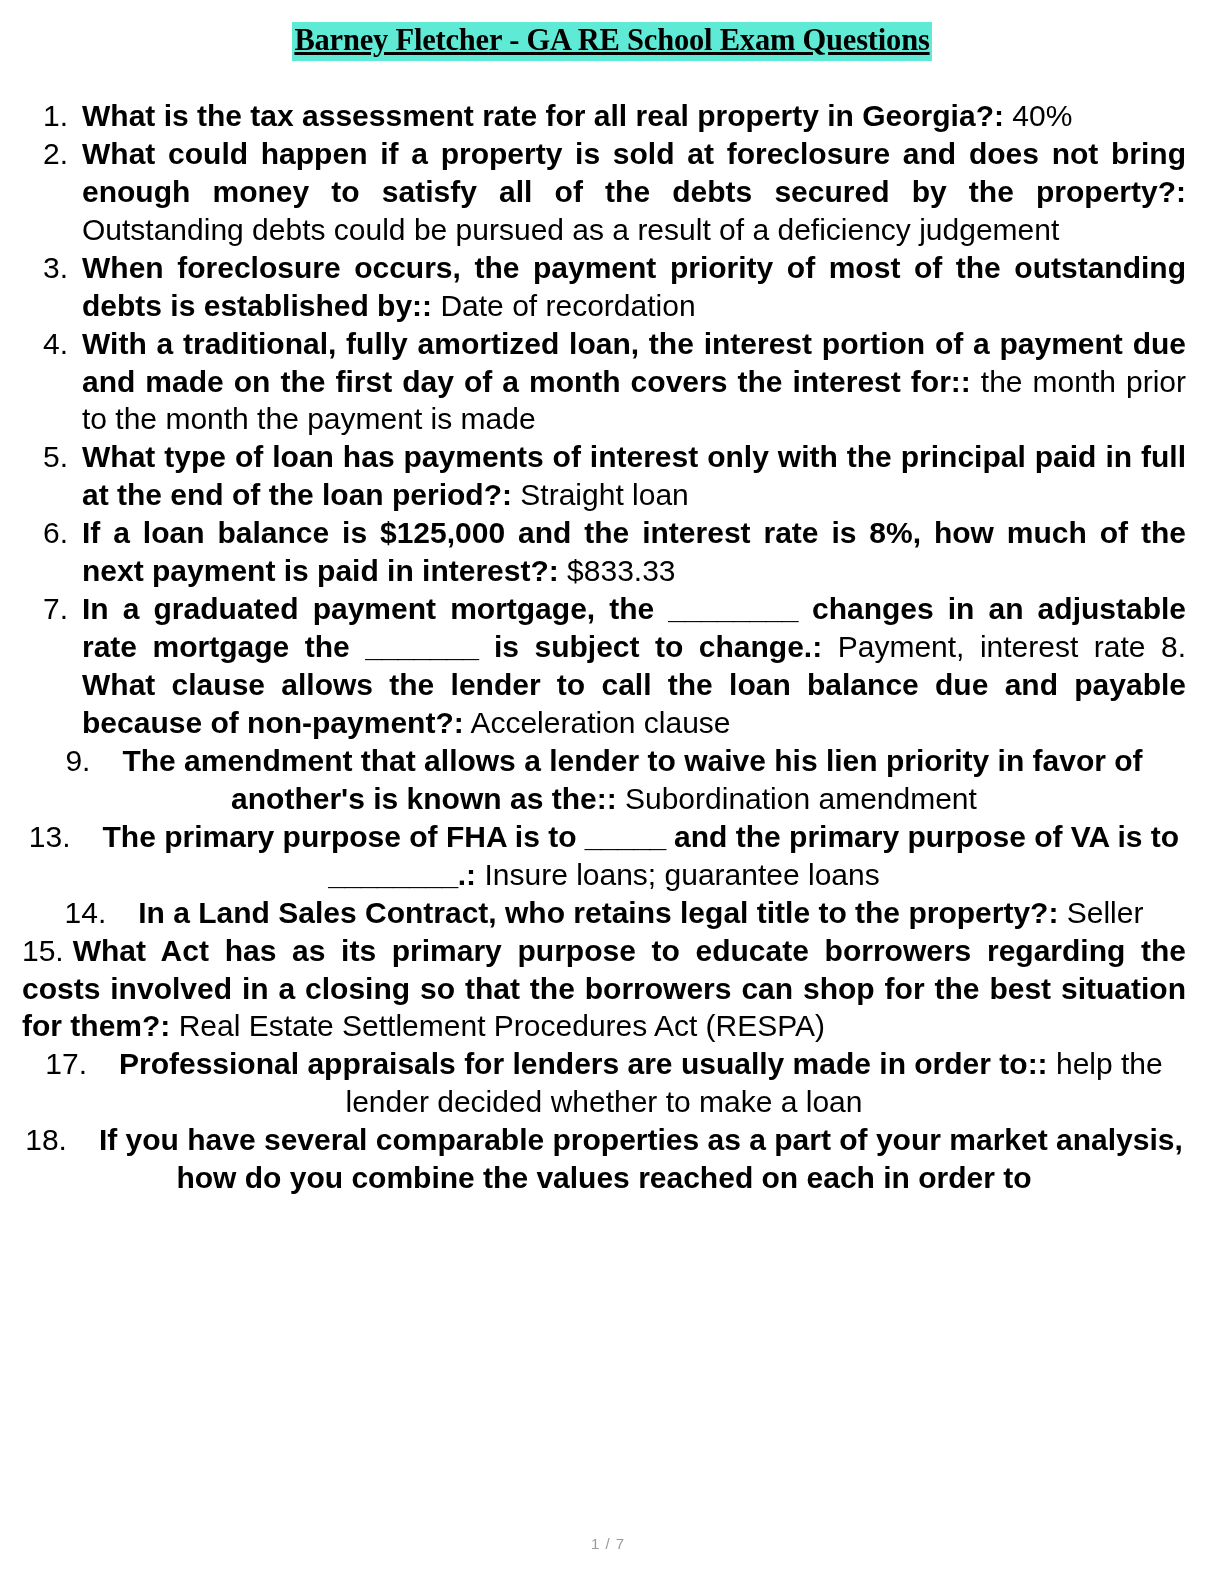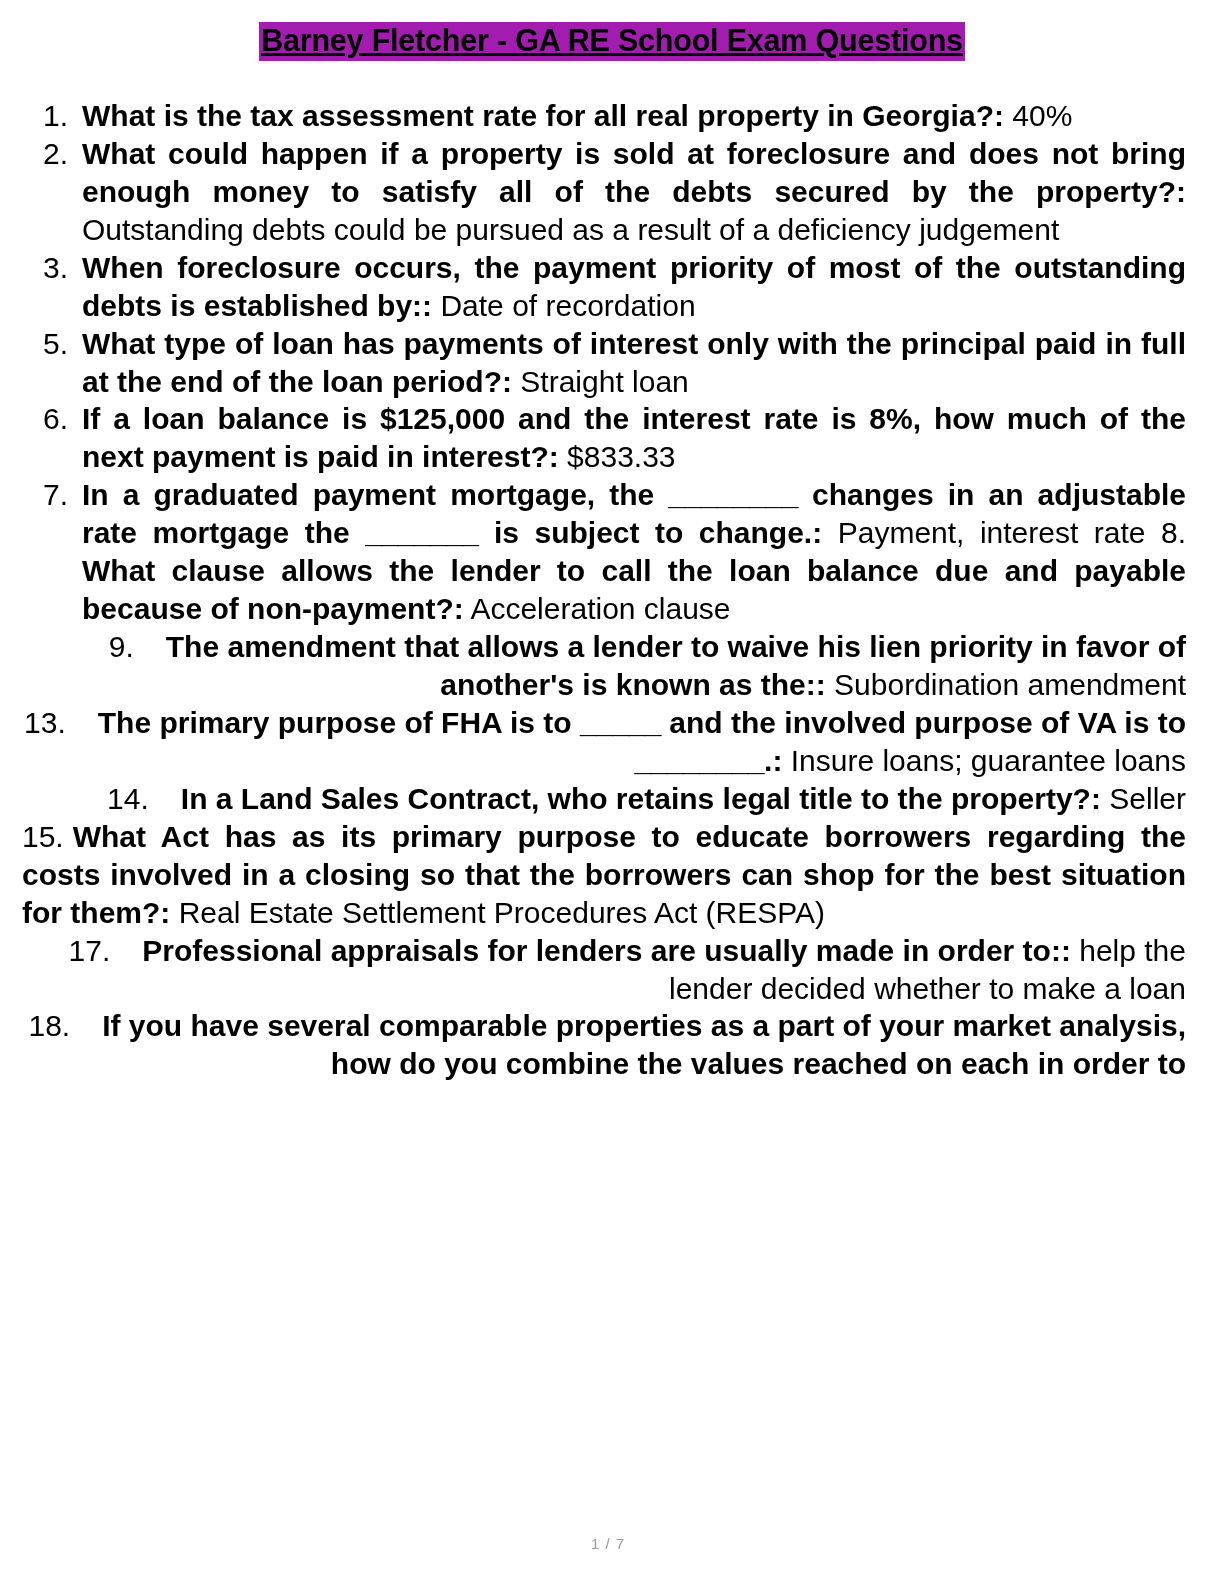--- a/index.html
+++ b/index.html
@@ -19,29 +19,30 @@
     background: #ffffff;
     overflow: hidden;
   }
   
   .title-wrap {
     text-align: center;
     padding-top: 22px;
   }
   .title {
     display: inline-block;
-    background: #a21caf;
+    background: #5eead4;
     color: #000000;
     font-weight: bold;
     font-size: 30.5px;
     line-height: 1.18;
     text-decoration: underline;
     text-underline-offset: 2px;
     letter-spacing: -0.2px;
     padding: 1px 2px 2px 2px;
+    font-family: Liberation Serif, serif;
   }
   
   .content {
     padding: 0 38px 0 22px;
     margin-top: 36px;
     font-size: 30px;
     line-height: 1.265;
   }
   .q {
     margin: 0;
@@ -61,21 +62,21 @@
     font-weight: normal;
   }
   .q.hang .numgap {
     display: inline-block;
     width: 14px;
   }
   
   .q.flush {
     padding-left: 0;
     text-indent: 0;
-    text-align: right;
+    text-align: center;
   }
   .q.flush.just {
     text-align: justify;
     text-justify: inter-word;
   }
   .q.flush .num {
     font-weight: normal;
   }
   .q.flush .tab {
     display: inline-block;
@@ -116,32 +117,33 @@
   </div>
 
   <div class="content">
 
     <p class="q hang"><span class="num">1.</span><span class="numgap"></span><span class="bold">What is the tax assessment rate for all real property in Georgia?:</span> <span class="ans">40%</span></p>
 
     <p class="q hang"><span class="num">2.</span><span class="numgap"></span><span class="bold">What could happen if a property is sold at foreclosure and does not bring enough money to satisfy all of the debts secured by the property?:</span> <span class="ans">Outstanding debts could be pursued as a result of a deficiency judgement</span></p>
 
     <p class="q hang"><span class="num">3.</span><span class="numgap"></span><span class="bold">When foreclosure occurs, the payment priority of most of the outstanding debts is established by::</span> <span class="ans">Date of recordation</span></p>
 
+    <p class="q hang"><span class="num">4.</span><span class="numgap"></span><span class="bold">With a traditional, fully amortized loan, the interest portion of a payment due and made on the first day of a month covers the interest for::</span> <span class="ans">the month prior to the month the payment is made</span></p>
 
     <p class="q hang"><span class="num">5.</span><span class="numgap"></span><span class="bold">What type of loan has payments of interest only with the principal paid in full at the end of the loan period?:</span> <span class="ans">Straight loan</span></p>
 
     <p class="q hang"><span class="num">6.</span><span class="numgap"></span><span class="bold">If a loan balance is $125,000 and the interest rate is 8%, how much of the next payment is paid in interest?:</span> <span class="ans">$833.33</span></p>
 
     <p class="q hang"><span class="num">7.</span><span class="numgap"></span><span class="bold">In a graduated payment mortgage, the </span><span class="blank">________</span><span class="bold"> changes in an adjustable rate mortgage the </span><span class="blank">_______</span><span class="bold"> is subject to change.:</span><span class="ans"> Payment, interest rate 8.</span> <span class="bold">What clause allows the lender to call the loan balance due and payable because of non-payment?:</span> <span class="ans">Acceleration clause</span></p>
 
     <p class="q flush"><span class="num">9.</span><span class="tab"></span><span class="bold">The amendment that allows a lender to waive his lien priority in favor of another's is known as the::</span> <span class="ans">Subordination amendment</span></p>
 
 
 
-    <p class="q flush"><span class="num">13.</span><span class="tab"></span><span class="bold">The primary purpose of FHA is to </span><span class="blank">_____</span><span class="bold"> and the involved purpose of VA is to </span><span class="blank">________</span><span class="bold">.:</span> <span class="ans">Insure loans; guarantee loans</span></p>
+    <p class="q flush"><span class="num">13.</span><span class="tab"></span><span class="bold">The primary purpose of FHA is to </span><span class="blank">_____</span><span class="bold"> and the primary purpose of VA is to </span><span class="blank">________</span><span class="bold">.:</span> <span class="ans">Insure loans; guarantee loans</span></p>
 
     <p class="q flush"><span class="num">14.</span><span class="tab"></span><span class="bold">In a Land Sales Contract, who retains legal title to the property?:</span> <span class="ans">Seller</span></p>
 
     <p class="q flush just"><span class="num">15.</span><span class="tab narrow"></span><span class="bold">What Act has as its primary purpose to educate borrowers regarding the costs involved in a closing so that the borrowers can shop for the best situation for them?:</span> <span class="ans">Real Estate Settlement Procedures Act (RESPA)</span></p>
 
 
     <p class="q flush"><span class="num">17.</span><span class="tab"></span><span class="bold">Professional appraisals for lenders are usually made in order to::</span> <span class="ans">help the lender decided whether to make a loan</span></p>
 
     <p class="q flush"><span class="num">18.</span><span class="tab"></span><span class="bold">If you have several comparable properties as a part of your market analysis, how do you combine the values reached on each in order to</span></p>
 

